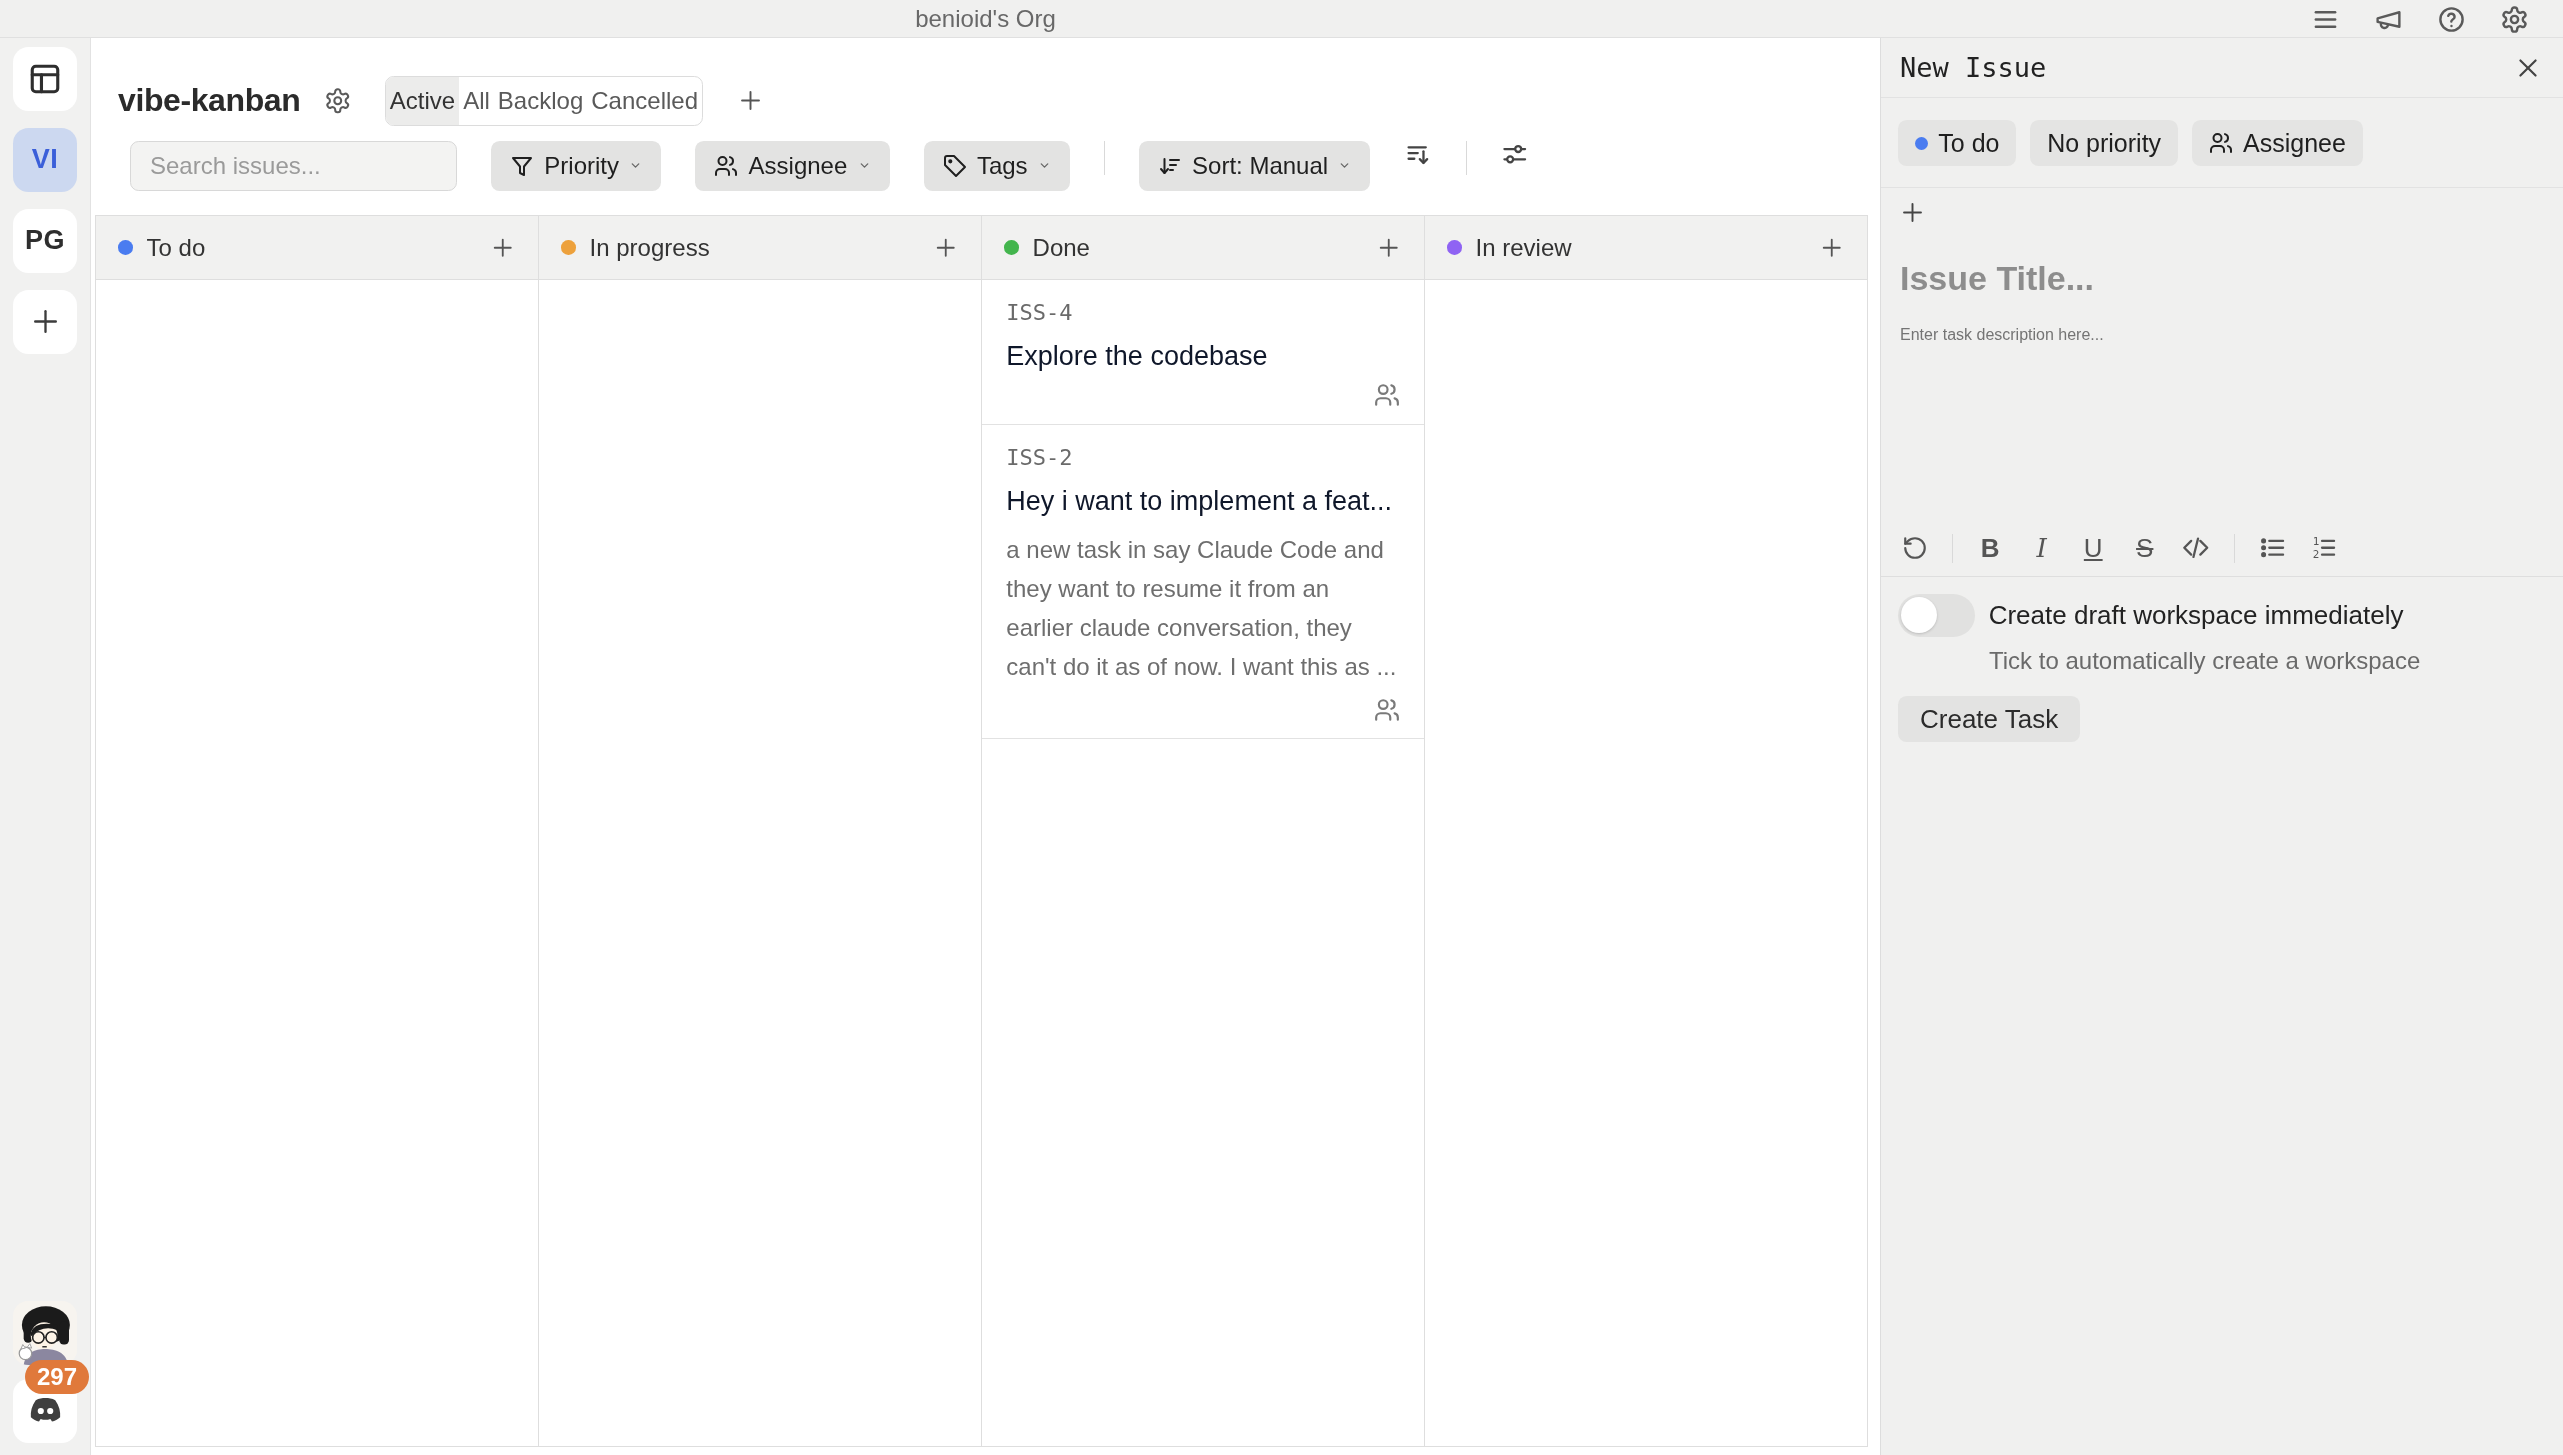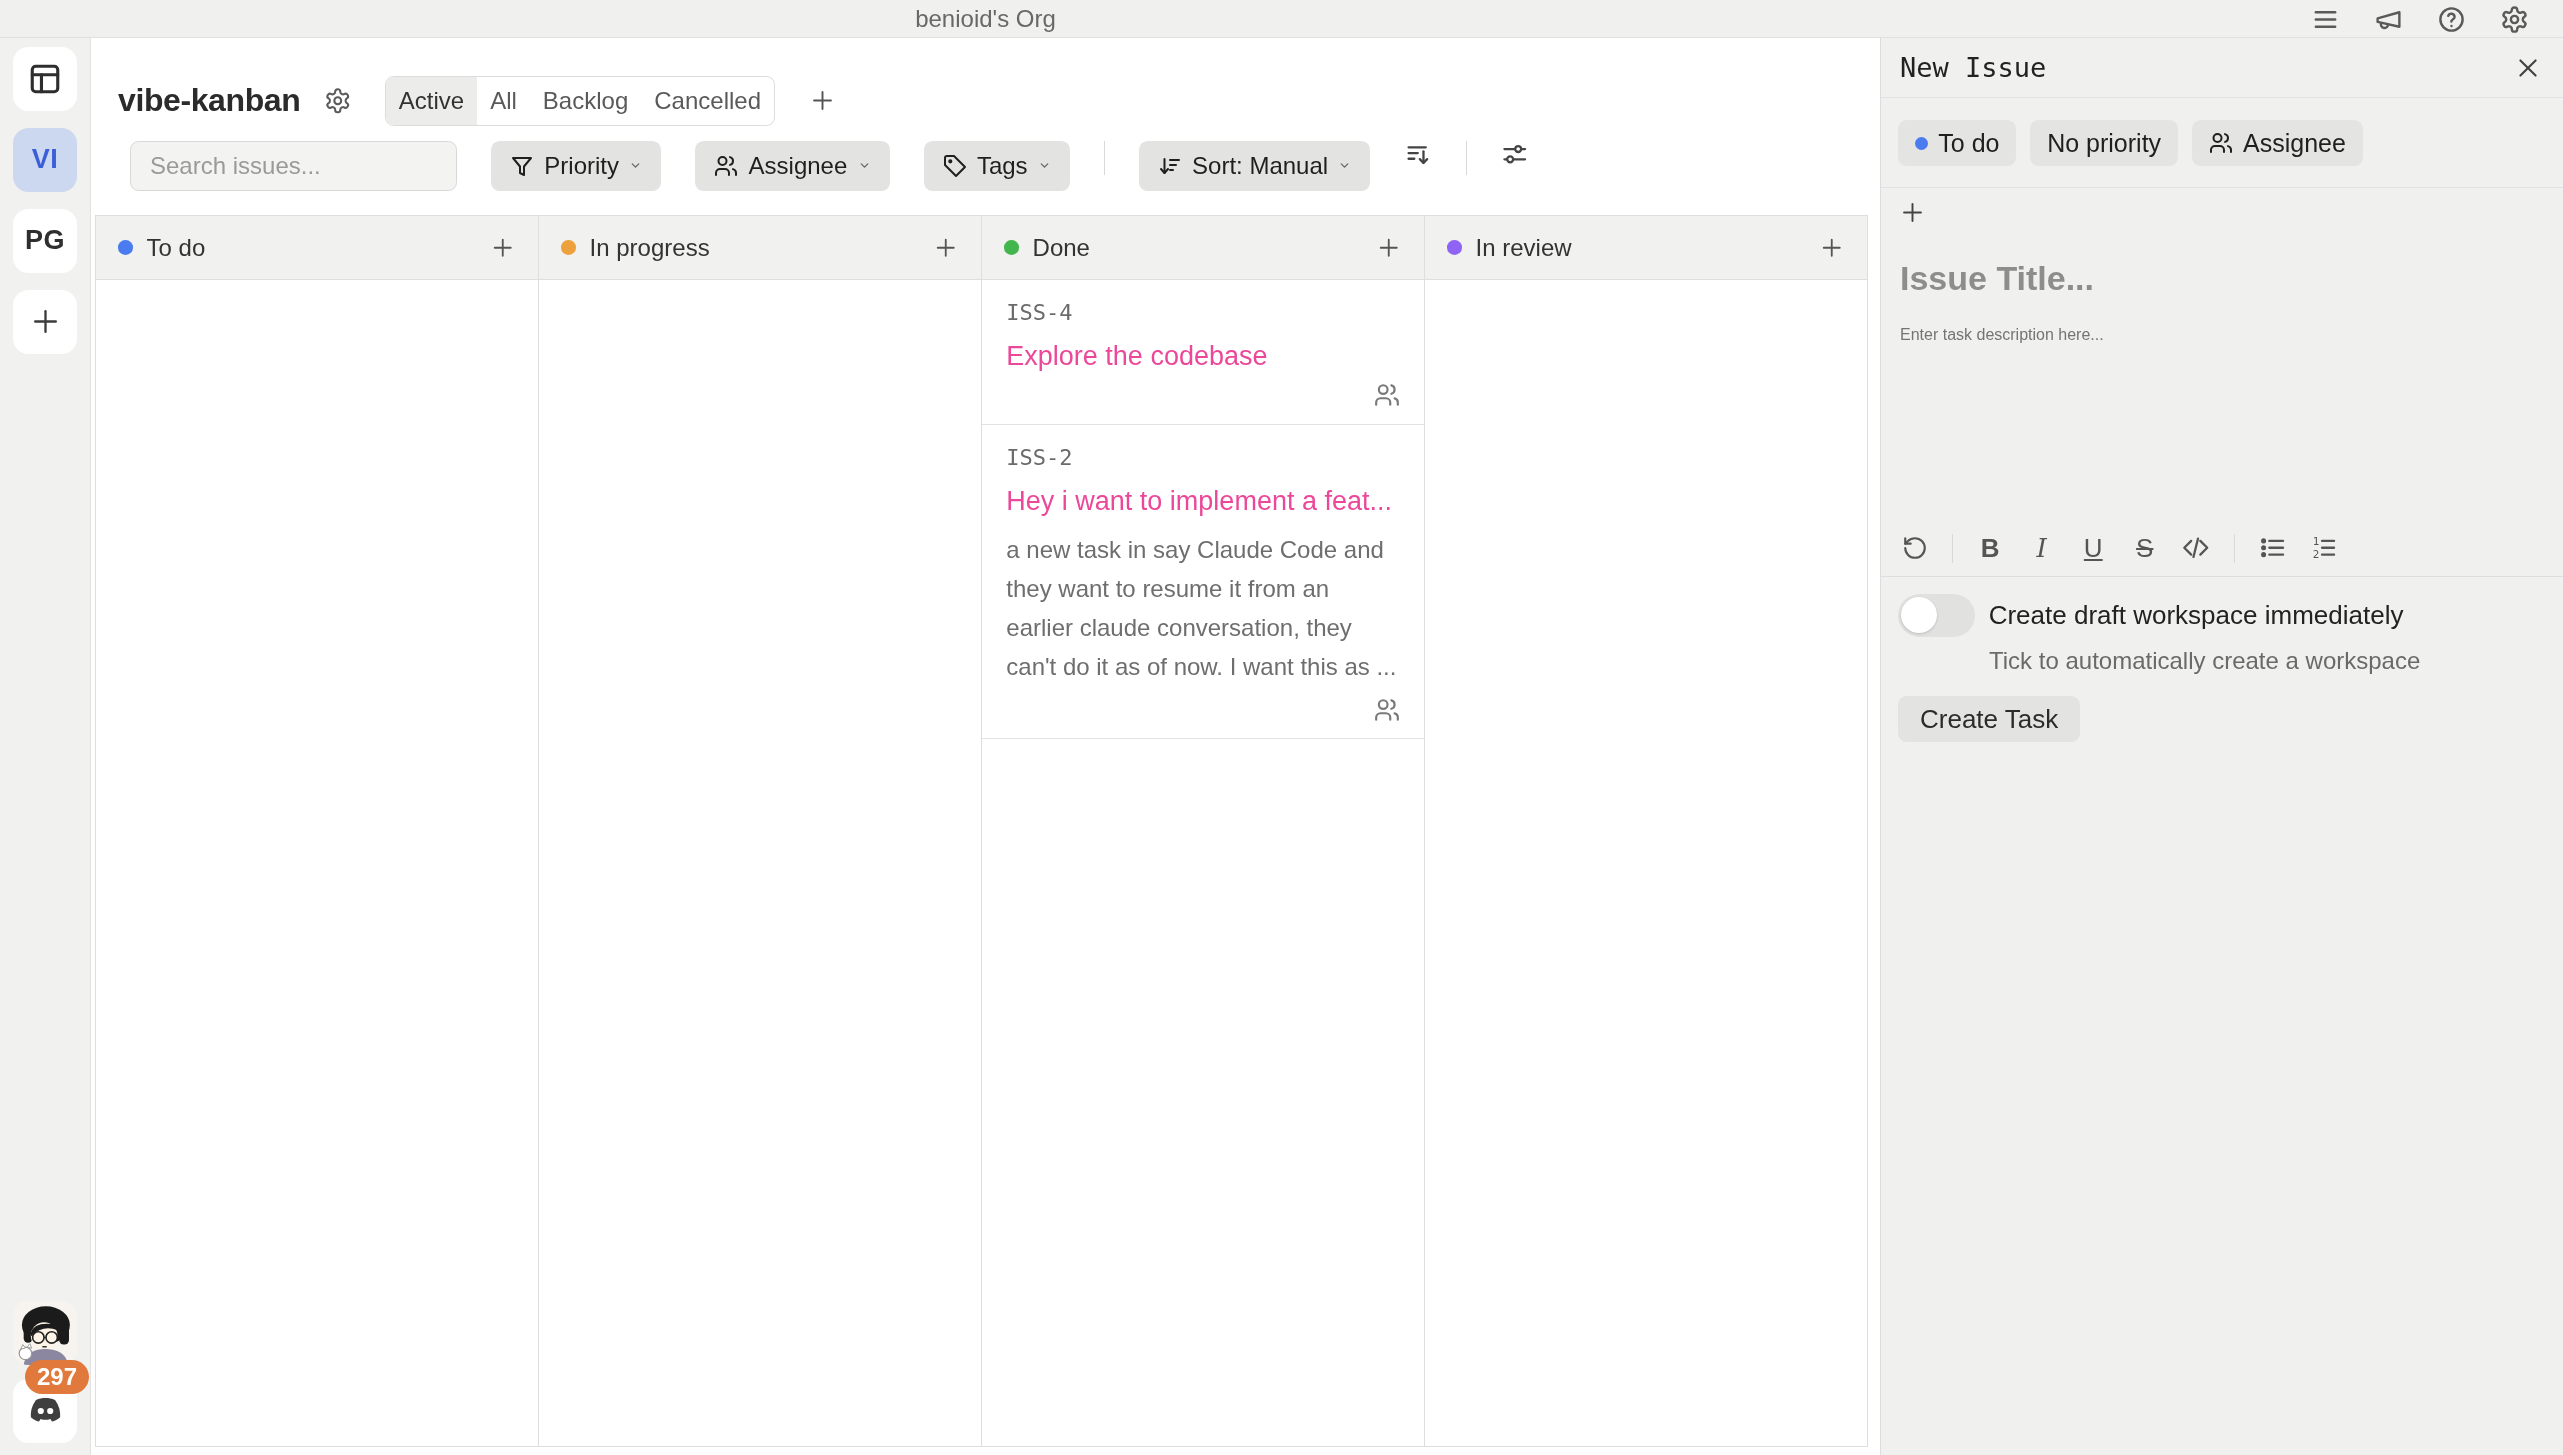--- a/index.html
+++ b/index.html
@@ -34,21 +34,21 @@
   .badge { position:absolute; top:-19px; right:-12px; background:#e0793b; color:#fff;
     font-size:24px; font-weight:bold; padding:2.6px 12px; border-radius:858px; line-height:1.2; }
 
   
   .main { position:absolute; left:91px; top:38px; right:683px; bottom:0; background:#fff; }
   .title-row { display:flex; align-items:center; margin:36px 0 0 27px; height:53px; }
   .page-title { font-size:32px; font-weight:bold; color:#2b2b2b; letter-spacing:-0.4px; }
   .title-gear { margin-left:24px; color:#5a5a5a; }
   .tab-group { margin-left:33px; display:flex; align-items:stretch; height:50px;
     background:#fff; border:0.9px solid #dcdcdc; border-radius:8.6px; overflow:hidden; }
-  .tab { display:flex; align-items:center; padding:0 13px; font-size:24px; color:#5a5a5a; cursor:pointer; }
+  .tab { display:flex; align-items:center; padding:0 4px; font-size:24px; color:#5a5a5a; cursor:pointer; }
   .tab.active { background:#ececeb; color:#333; }
   .add-view { margin-left:33px; color:#555; }
 
   .filter-row { display:flex; align-items:flex-start; margin:13.7px 0 0 39px; height:50px; gap:34px; }
   .search-box { width:327px; height:50px; background:#f3f3f2; border:0.9px solid #d8d8d8;
     border-radius:8.6px; padding:0 19px; font-size:24px; color:#333; outline:none;
     font-family:"Liberation Sans", sans-serif; }
   .search-box::placeholder { color:#9a9a9a; }
   .filter-btn { height:50px; background:#e3e3e2; border-radius:8.6px; display:flex;
     align-items:center; gap:10.3px; padding:0 19px; font-size:24px; color:#1f1f1f; cursor:pointer; }
@@ -66,21 +66,21 @@
   .dot { width:14.6px; height:14.6px; border-radius:50%; flex:none; }
   .dot-todo { background:#4a7cf0; }
   .dot-progress { background:#eda13c; }
   .dot-review { background:#8f63f3; }
   .dot-done { background:#43b54d; }
   .col-name { font-size:24px; color:#333; font-weight:500; }
   .col-add { margin-left:auto; color:#555; cursor:pointer; display:flex; }
 
   .card { background:#fff; border-bottom:0.9px solid #e2e2e2; padding:20.6px 24px 15.5px 24px; cursor:pointer; }
   .card-id { font-family:"DejaVu Sans Mono", monospace; font-size:22px; color:#6a6a6a; }
-  .card-title { margin-top:15.5px; font-size:27px; color:#ec4899; font-weight:500;
+  .card-title { margin-top:15.5px; font-size:27px; color:#0f172a; font-weight:500;
     white-space:nowrap; overflow:hidden; text-overflow:clip; }
   .card-desc { margin-top:13.7px; font-size:24px; color:#6e6e6e; line-height:39px; }
   .card-foot { margin-top:10.3px; display:flex; justify-content:flex-end; color:#7a7a7a; }
 
   
   .panel { position:absolute; right:0; top:38px; bottom:0; width:683px;
     background:#f0f0ef; border-left:0.9px solid #ddd; }
   .panel-head { position:absolute; left:0; right:0; top:0; height:60px;
     border-bottom:0.9px solid #e2e2e2; display:flex; align-items:center; padding:0 22px 0 19px; }
   .panel-title { font-family:"DejaVu Sans Mono", monospace; font-size:27px; color:#222; }

